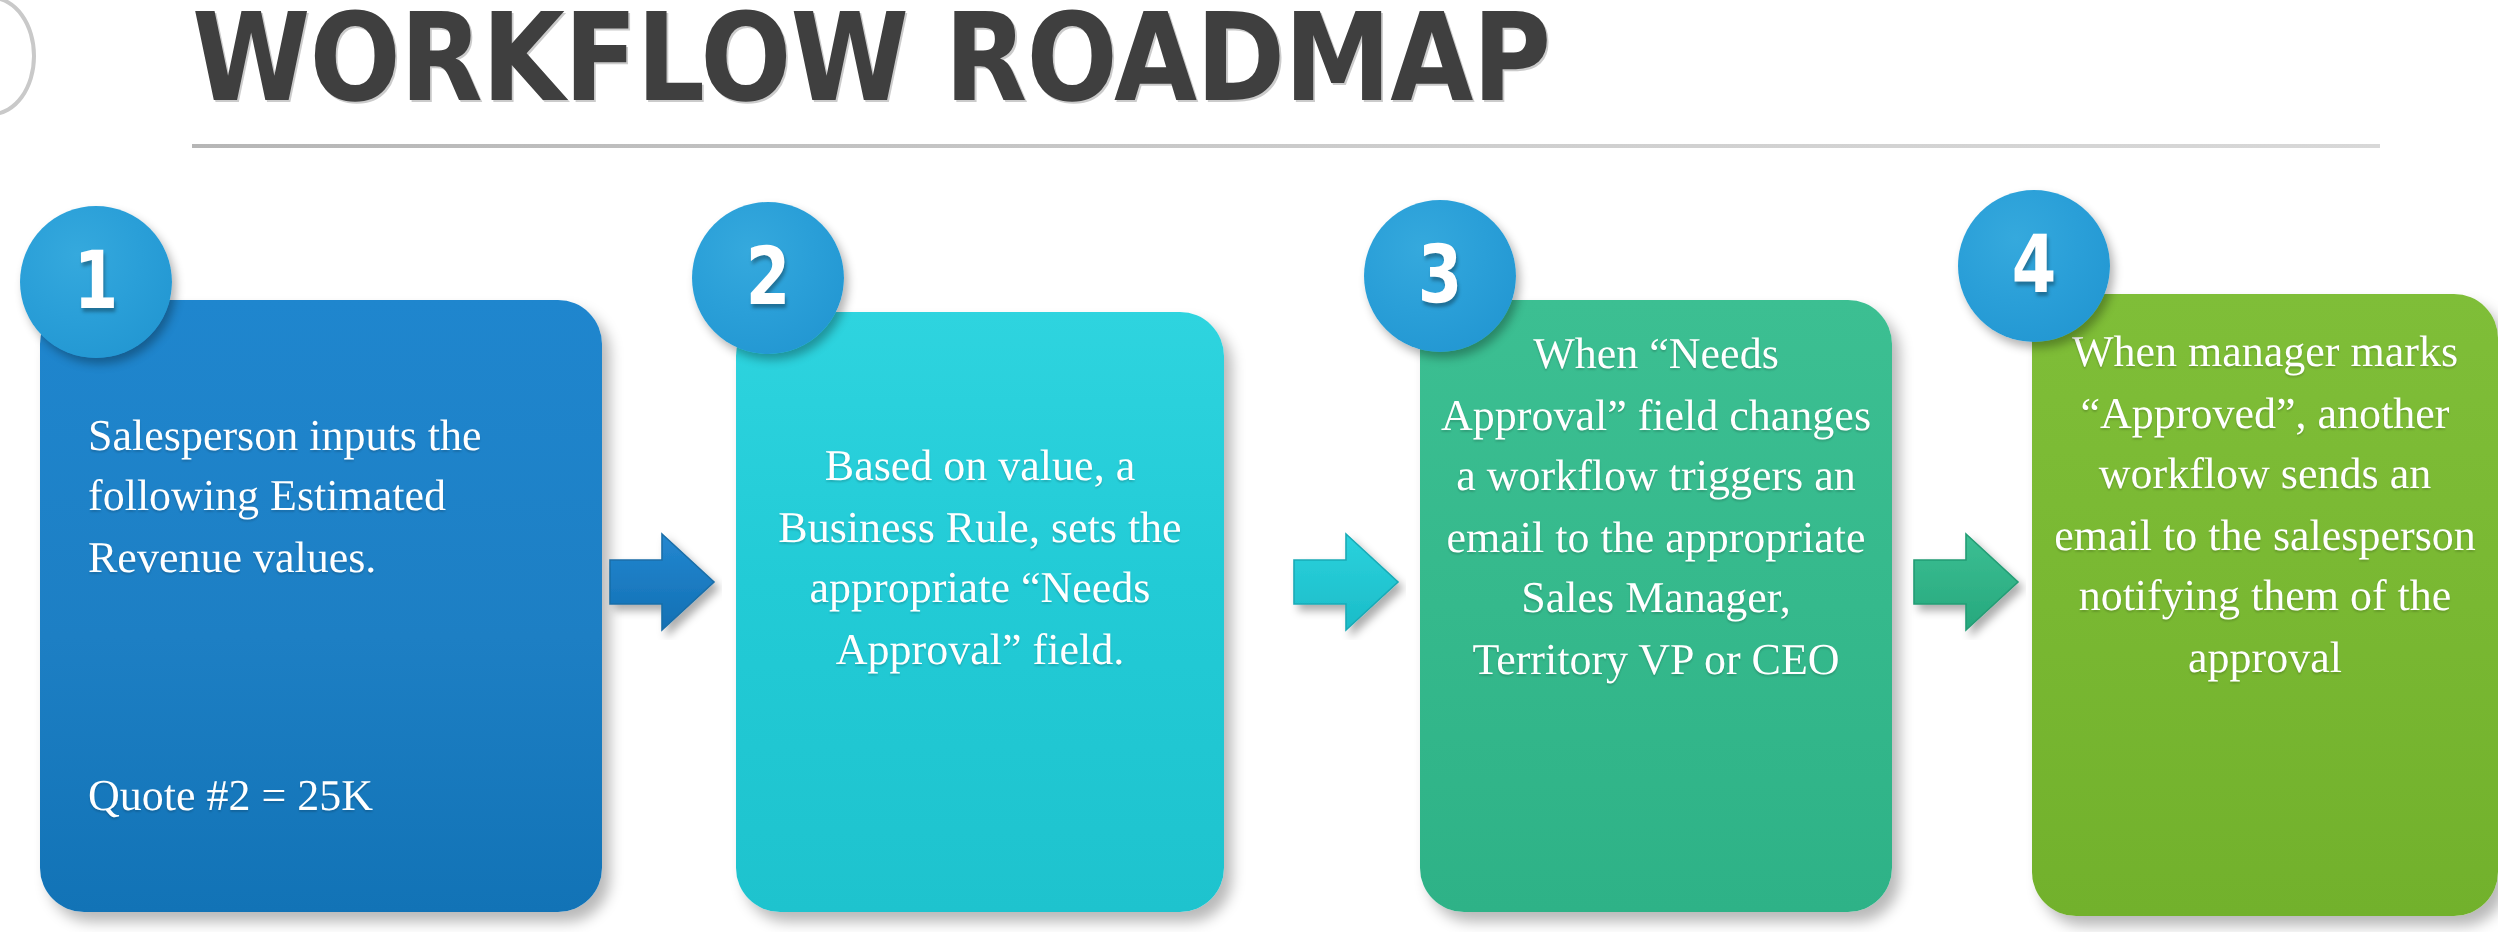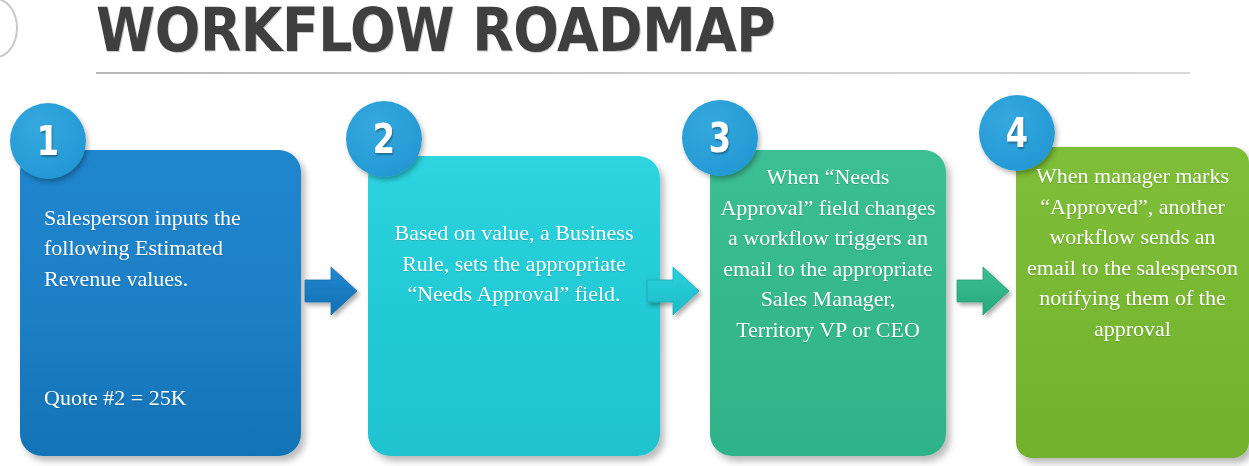--- a/index.html
+++ b/index.html
@@ -98,21 +98,21 @@
     position: absolute;
     left: 24px; right: 14px; top: 22px;
     text-align: left;
   }
   .quote-list { margin-top: 12px; }
   .quote-line { margin-top: 16px; }
 
   
   .card-2 {
     left: 368px; top: 64px;
-    width: 292px; height: 300px;
+    width: 244px; height: 300px;
     background: linear-gradient(to bottom, #2ed4df 0%, #22cbd6 45%, #1ec3ce 100%);
   }
   .card-2 .card-text {
     position: absolute;
     left: 14px; right: 14px; top: 62px;
     text-align: center;
   }
 
   
   .card-3 {
@@ -124,21 +124,20 @@
     position: absolute;
     left: 10px; right: 10px; top: 12px;
     text-align: center;
   }
 
   
   .card-4 {
     left: 1016px; top: 55px;
     width: 233px; height: 311px;
     background: linear-gradient(to bottom, #7fbe38 0%, #79b832 50%, #72b12c 100%);
-    border-radius: 16px;
   }
   .card-4 .card-text {
     position: absolute;
     left: 8px; right: 8px; top: 14px;
     text-align: center;
   }
 
   
   .badge {
     position: absolute;

